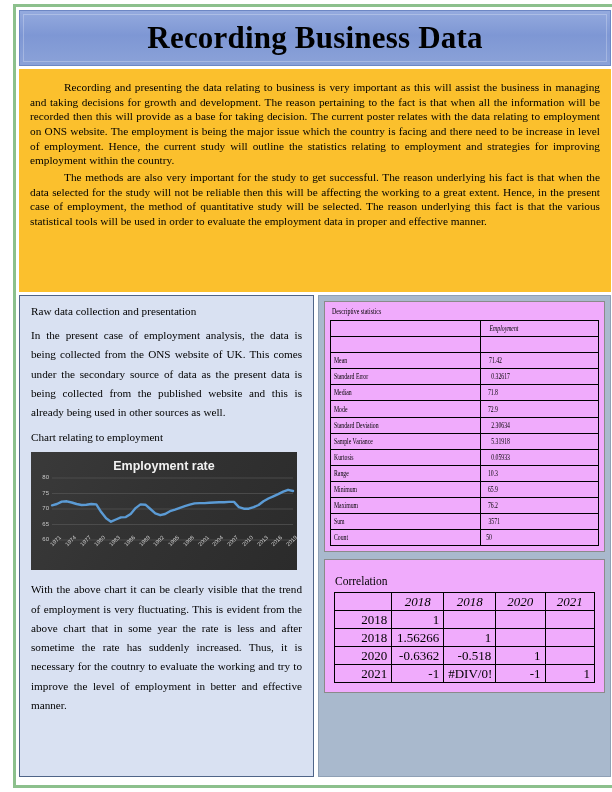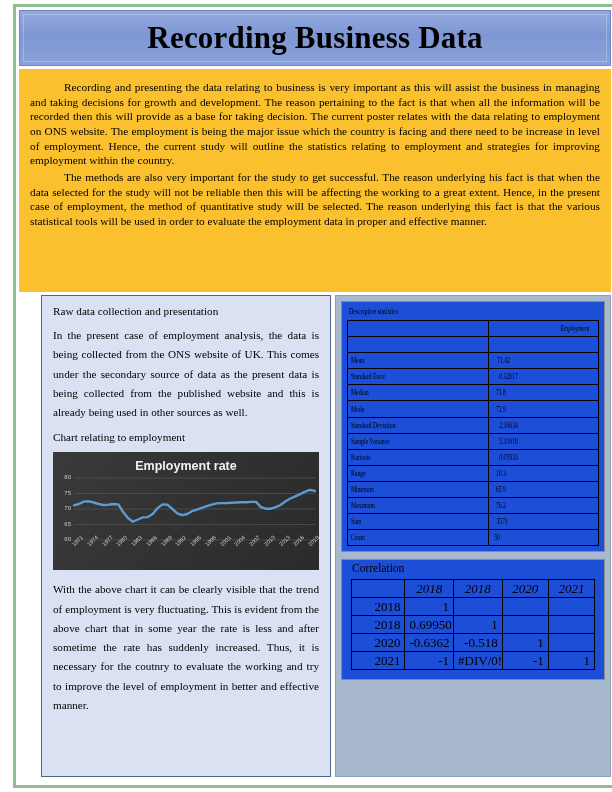--- a/index.html
+++ b/index.html
@@ -87,21 +87,20 @@
     height: 482px;
   }
 
   
   .col-left {
     width: 296px;
     box-sizing: border-box;
     background: #d9e1f2;
     border: 1px solid #4f6488;
     padding: 9px 11px;
-    margin-left: 22px;
   }
   .lc-label {
     font-family: "Liberation Serif", serif;
     font-size: 11.2px;
     color: #000;
     margin: 0 0 9px 0;
   }
   .lc-p {
     font-family: "Liberation Serif", serif;
     font-size: 11.2px;
@@ -154,26 +153,26 @@
     width: 294px;
     box-sizing: border-box;
     background: #a9b9cd;
     border: 1px solid #8fa0b5;
     padding: 5px 5px;
     display: flex;
     flex-direction: column;
     gap: 7px;
   }
   .panel {
-    background: #1d4ed8;
+    background: #f0abfc;
     border: 1px solid #8a8a8a;
     box-sizing: border-box;
   }
   .panel-desc { padding: 4px 5px 5px 5px; }
-  .panel-corr { padding: 2px 9px 9px 9px; }
+  .panel-corr { padding: 15px 9px 9px 9px; }
 
   .tbl-caption {
     font-family: "Liberation Serif", serif;
     font-size: 7.6px;
     color: #000;
     margin: 1px 0 4px 2px;
     transform: scaleX(0.78);
     transform-origin: left center;
     white-space: nowrap;
   }
@@ -202,21 +201,21 @@
   table.desc td.lbl span,
   table.desc td.val span,
   table.desc td.hdr span {
     display: inline-block;
     transform: scaleX(0.72);
     white-space: nowrap;
   }
   table.desc td.lbl span { transform-origin: left center; }
   table.desc td.val { text-align: left; text-decoration: underline; }
   table.desc td.val span { transform-origin: right center; }
-  table.desc td.hdr { text-align: right; font-style: italic; }
+  table.desc td.hdr { text-align: left; font-style: italic; }
   table.desc td.hdr span { transform-origin: center center; }
   table.desc td.blank { height: 15.1px; }
 
   table.corr {
     width: 100%;
     border-collapse: collapse;
     table-layout: fixed;
   }
   table.corr td, table.corr th {
     border: 1px solid #000;
@@ -389,21 +388,21 @@
           <tbody id="corr-body">
               <tr>
                 <td class="rowhdr">2018</td>
                 <td class="">1</td>
                 <td class="empty"></td>
                 <td class="empty"></td>
                 <td class="empty"></td>
               </tr>
               <tr>
                 <td class="rowhdr">2018</td>
-                <td class="">0.69950</td>
+                <td class="">1.56266</td>
                 <td class="">1</td>
                 <td class="empty"></td>
                 <td class="empty"></td>
               </tr>
               <tr>
                 <td class="rowhdr">2020</td>
                 <td class="">-0.6362</td>
                 <td class="">-0.518</td>
                 <td class="">1</td>
                 <td class="empty"></td>

